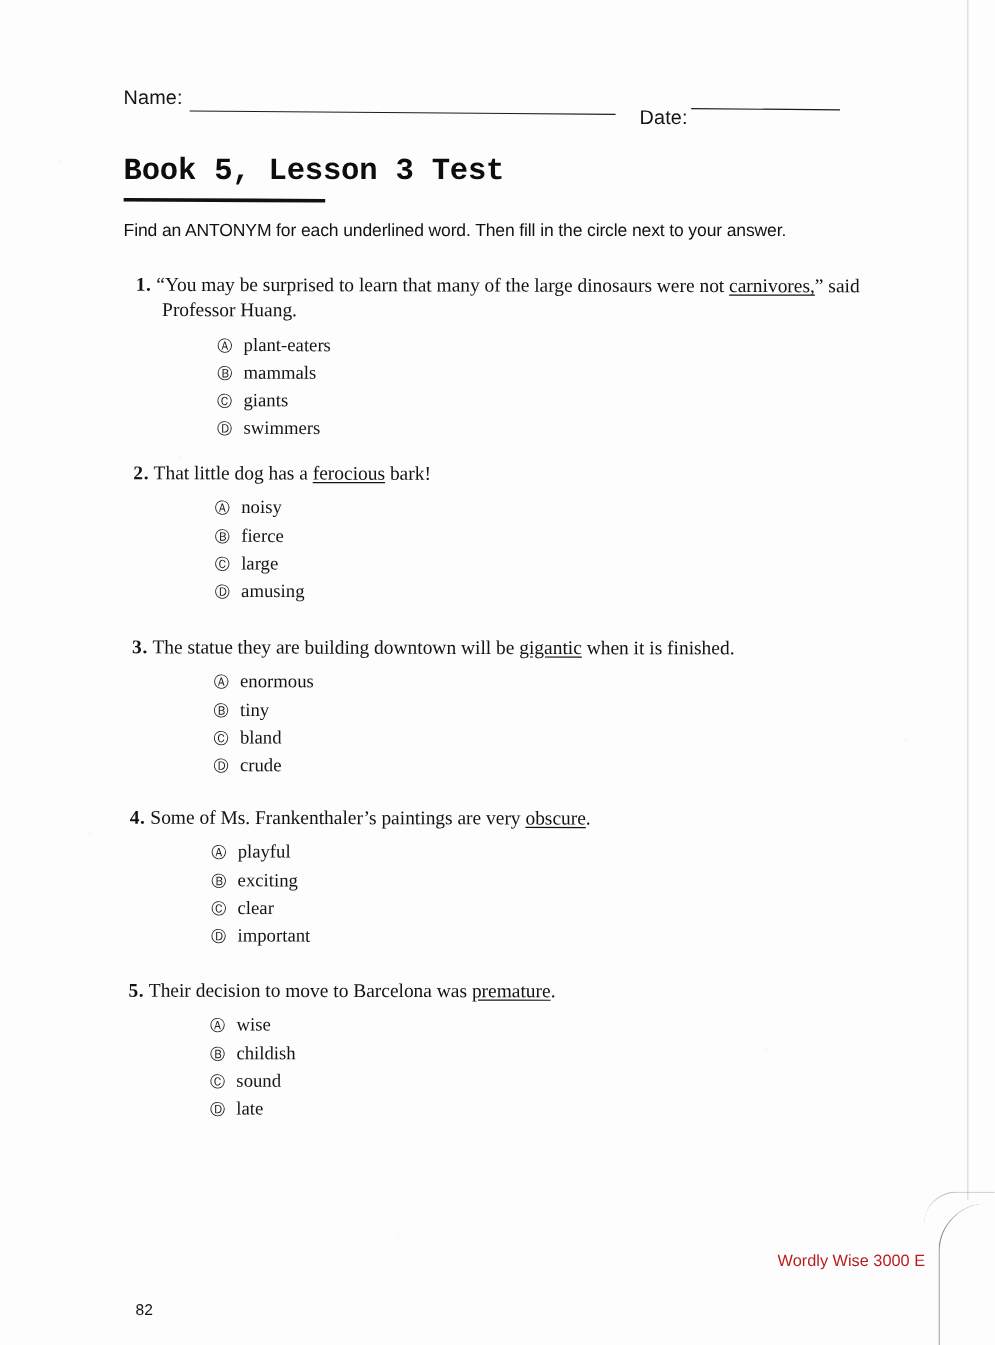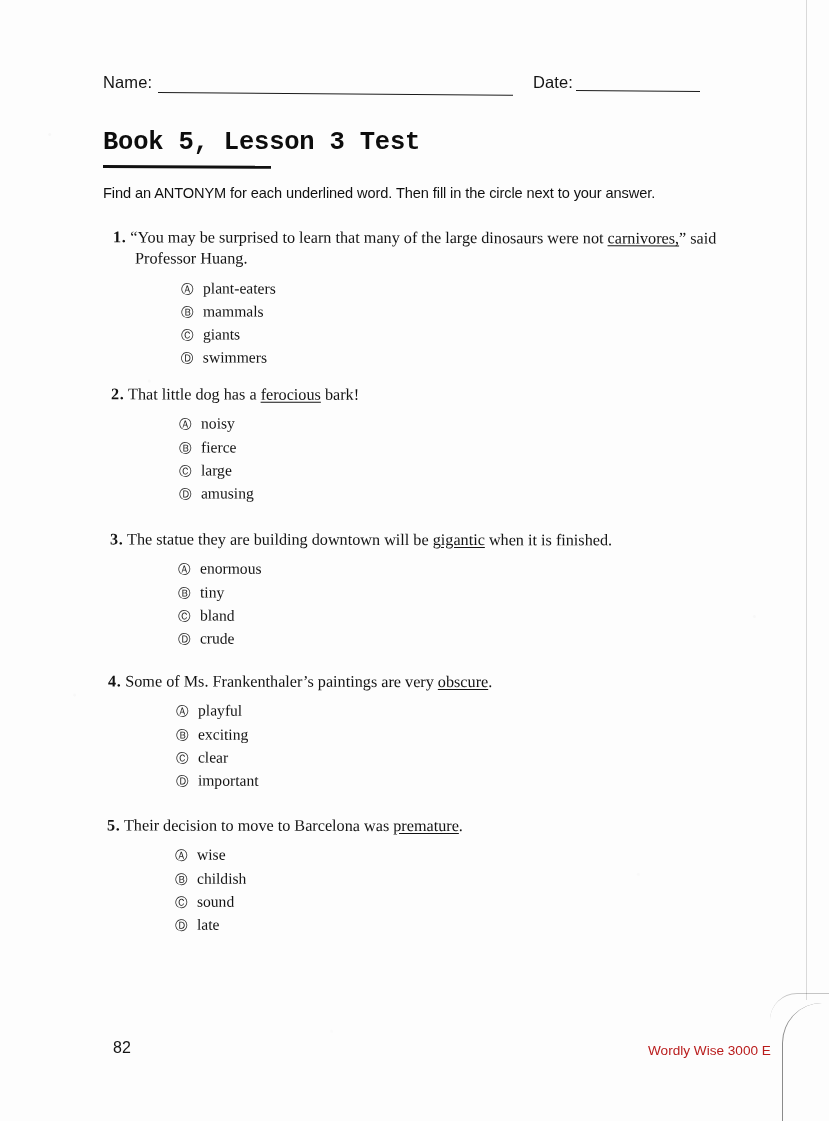--- a/index.html
+++ b/index.html
@@ -49,21 +49,21 @@
     letter-spacing: 0.1px;
   }
   .rule {
     position: absolute;
     height: 0;
     border-bottom: 1.4px solid #1b1b1b;
     transform-origin: left center;
   }
   #name-label { left: 103px; top: 73px; }
   #name-rule  { left: 158px; top: 92px; width: 355px; transform: rotate(0.45deg); }
-  #date-label { left: 533px; top: 73px; }
+  #date-label { left: 533px; top: 89px; }
   #date-rule  { left: 576px; top: 90px; width: 124px; transform: rotate(0.5deg); }
 
   
   #title {
     position: absolute;
     left: 103px; top: 128px;
     font-family: Liberation Mono, monospace;
     font-weight: bold;
     font-size: 25.5px;
     letter-spacing: -0.2px;
@@ -142,23 +142,23 @@
   
   #q1 { left: 113px; top: 228px; transform: rotate(0.12deg); }
   #q2 { left: 111px; top: 385px; transform: rotate(0.12deg); }
   #q3 { left: 110px; top: 530px; transform: rotate(0.1deg); }
   #q4 { left: 108px; top: 672px; transform: rotate(0.1deg); }
   #q5 { left: 107px; top: 816px; transform: rotate(0.08deg); }
 
   
   #page-number {
     position: absolute;
-    left: 113px; top: 1039px;
+    left: 113px; top: 1084px;
     font-family: "Liberation Sans", "DejaVu Sans", sans-serif;
-    font-size: 16px;
+    font-size: 13px;
     color: #141414;
   }
   #footer-credit {
     position: absolute;
     left: 648px; top: 1043px;
     font-family: "Liberation Sans", "DejaVu Sans", sans-serif;
     font-size: 13.6px;
     color: #b91c1c;
     white-space: nowrap;
     width: 135px;

